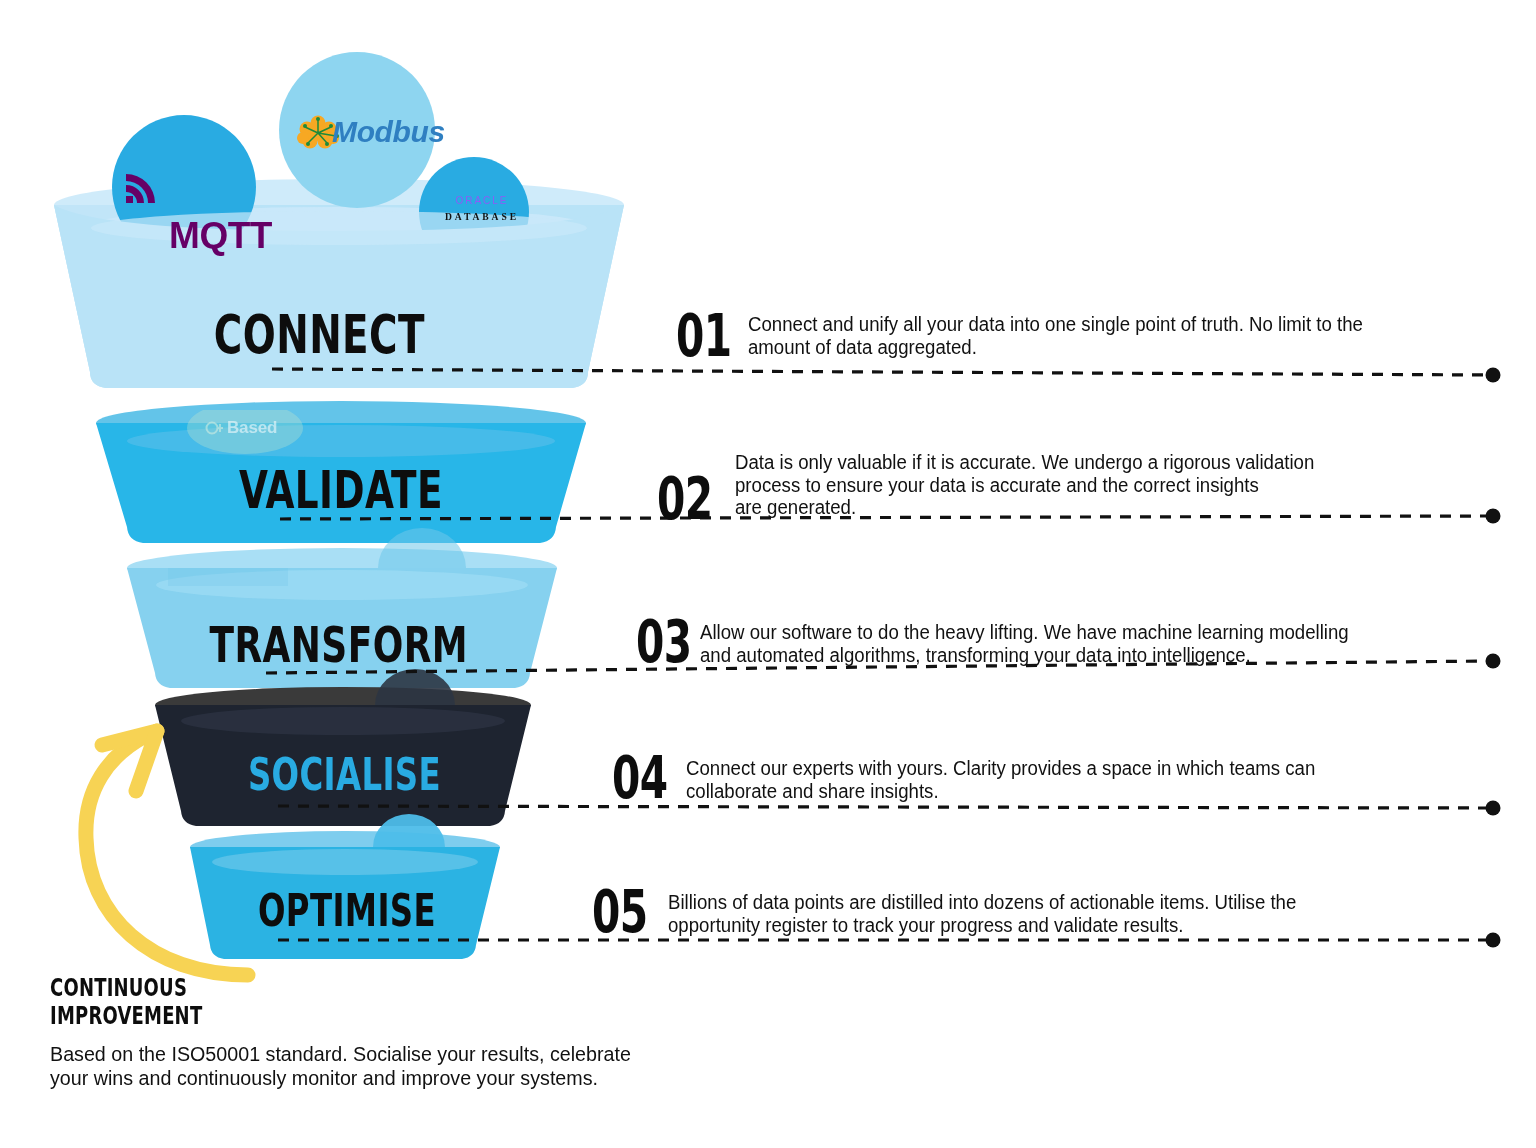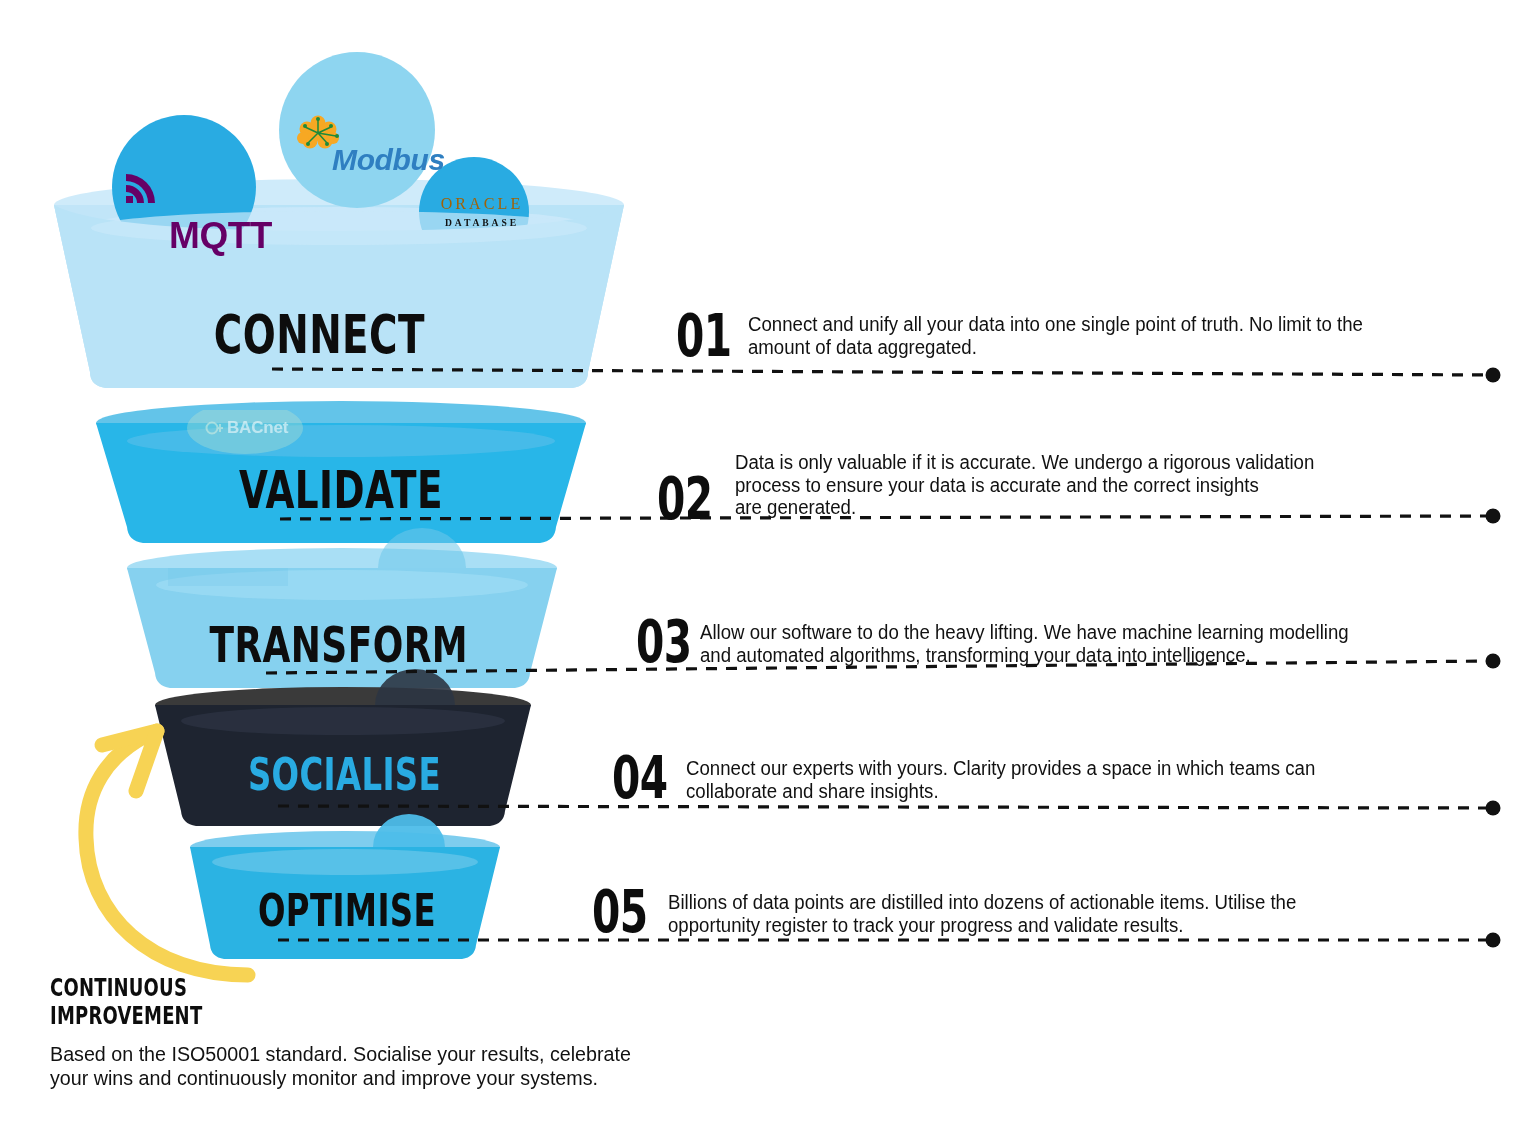--- a/index.html
+++ b/index.html
@@ -93,24 +93,24 @@
   .modbus-text {
     font-family:"Liberation Sans", sans-serif;
     font-weight:700;
     font-style:italic;
     font-size:30px;
     color:#2f7fc1;
     letter-spacing:-0.012em;
     line-height:1;
   }
   .oracle-text {
-    font-family:Liberation Serif, serif;
+    font-family:Liberation Sans, sans-serif;
     font-weight:400;
-    font-size:16px;
-    color:#a16207;
+    font-size:10px;
+    color:#8b5cf6;
     letter-spacing:0.195em;
     line-height:1;
   }
   .oracle-db {
     font-family:Liberation Serif, serif;
     font-weight:700;
     font-size:9.6px;
     color:#111;
     letter-spacing:0.30em;
     line-height:1;
@@ -277,35 +277,35 @@
       </g>
       <g fill="#1f8a3a">
         <circle cx="22" cy="7" r="2"></circle>
           <circle cx="9" cy="14" r="2"></circle>
         <circle cx="35" cy="14" r="2"></circle>
           <circle cx="12" cy="32" r="2"></circle>
         <circle cx="31" cy="32" r="2"></circle>
           <circle cx="41" cy="24" r="2"></circle>
       </g>
     </svg>
-    <div class="modbus-text" style="position:absolute; left:36px; top:5px;margin-top:28px;">Modbus</div>
+    <div class="modbus-text" style="position:absolute; left:36px; top:5px;">Modbus</div>
   </div>
 
   <div class="logo-wrap" style="left:438px; top:196px; width:88px; height:40px; text-align:center;">
     <div class="oracle-text">ORACLE</div>
     <div class="oracle-db">DATABASE</div>
   </div>
 
   <div class="logo-wrap" style="left:205px; top:417px; width:100px; height:24px; opacity:0.55;">
     <svg width="20" height="18" viewBox="0 0 20 18" style="position:absolute;left:0;top:2px;">
       <circle cx="7" cy="9" r="5.5" fill="none" stroke="#d8f0e2" stroke-width="2"></circle>
       <path d="M12 9 h6 M15 5 v8" stroke="#d8f0e2" stroke-width="2" fill="none"></path>
     </svg>
     <div class="bacnet-text" style="position:absolute; left:22px; top:2px;">
-      <span style="color:#ffffff">BACnet</span>
+      <span style="color:#ffffff">Based</span>
     </div>
   </div>
 
   <div id="ci-label">CONTINUOUS
 IMPROVEMENT</div>
 
   <div id="footnote">Based on the ISO50001 standard. Socialise your results, celebrate
 your wins and continuously monitor and improve your systems.</div>
 
 </div>

